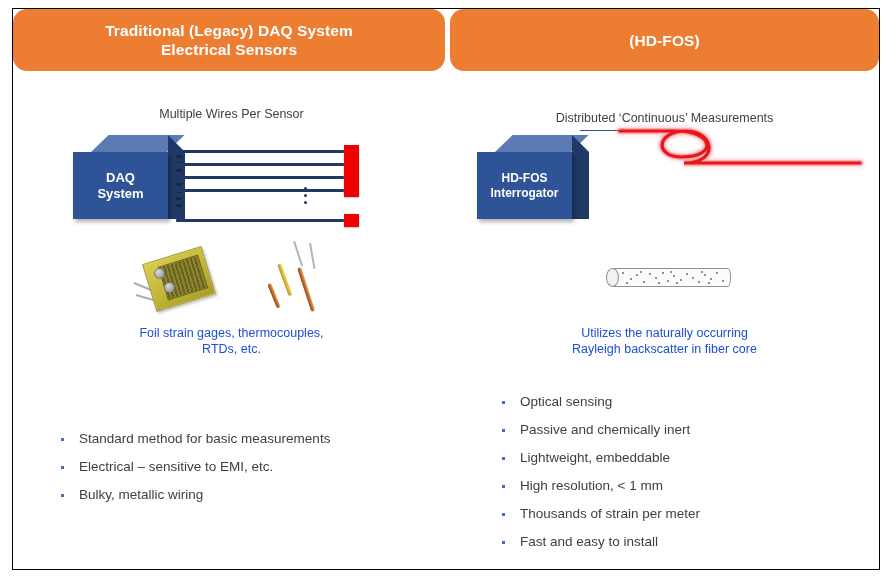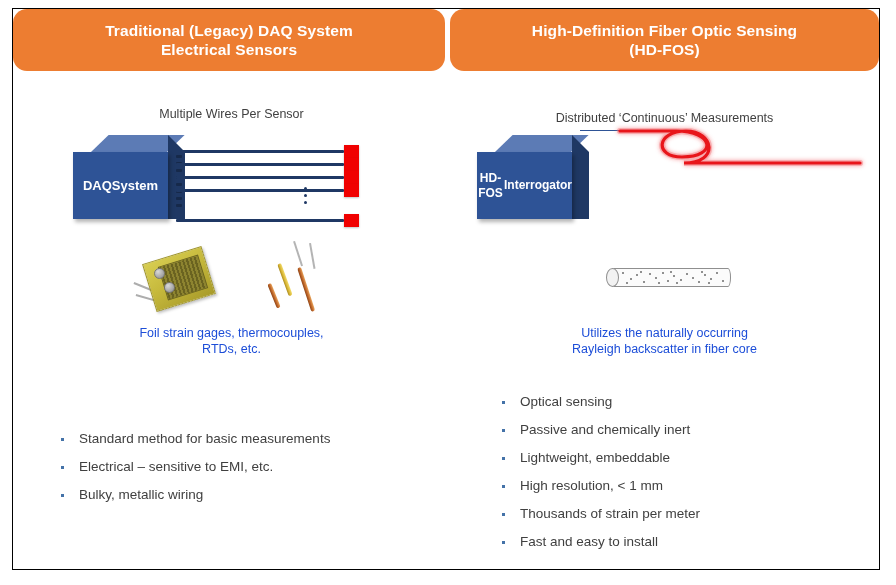--- a/index.html
+++ b/index.html
@@ -95,20 +95,21 @@
     background: #1F3864;
     clip-path: polygon(0 0, 100% 17px, 100% 100%, 0 100%);
   }
   .device .front-face {
     position: absolute;
     left: 0; top: 17px;
     width: 95px; height: 67px;
     background: #2E5396;
     box-shadow: 2px 3px 4px rgba(0,0,0,0.30);
     display: flex;
+    flex-direction: column;
     align-items: center;
     justify-content: center;
     color: #ffffff;
     font-weight: bold;
     font-size: 13px;
     line-height: 16px;
     text-align: center;
   }
   .device .front-face.small { font-size: 12px; line-height: 15px; }
   .device .connectors {
@@ -324,21 +325,20 @@
 
   <div class="header-row">
     <div class="header-cell header-left">
       <div>
         <span>Traditional (Legacy) DAQ System</span>
         <span>Electrical Sensors</span>
       </div>
     </div>
     <div class="header-cell header-right">
       <div>
-        <span>High-Definition Fiber Optic Sensing</span>
         <span>(HD-FOS)</span>
       </div>
     </div>
   </div>
 
   <div class="col col-left">
 
     <div class="subtitle subtitle-left">Multiple Wires Per Sensor</div>
 
     <div class="device" style="left:60px; top:72px;">

